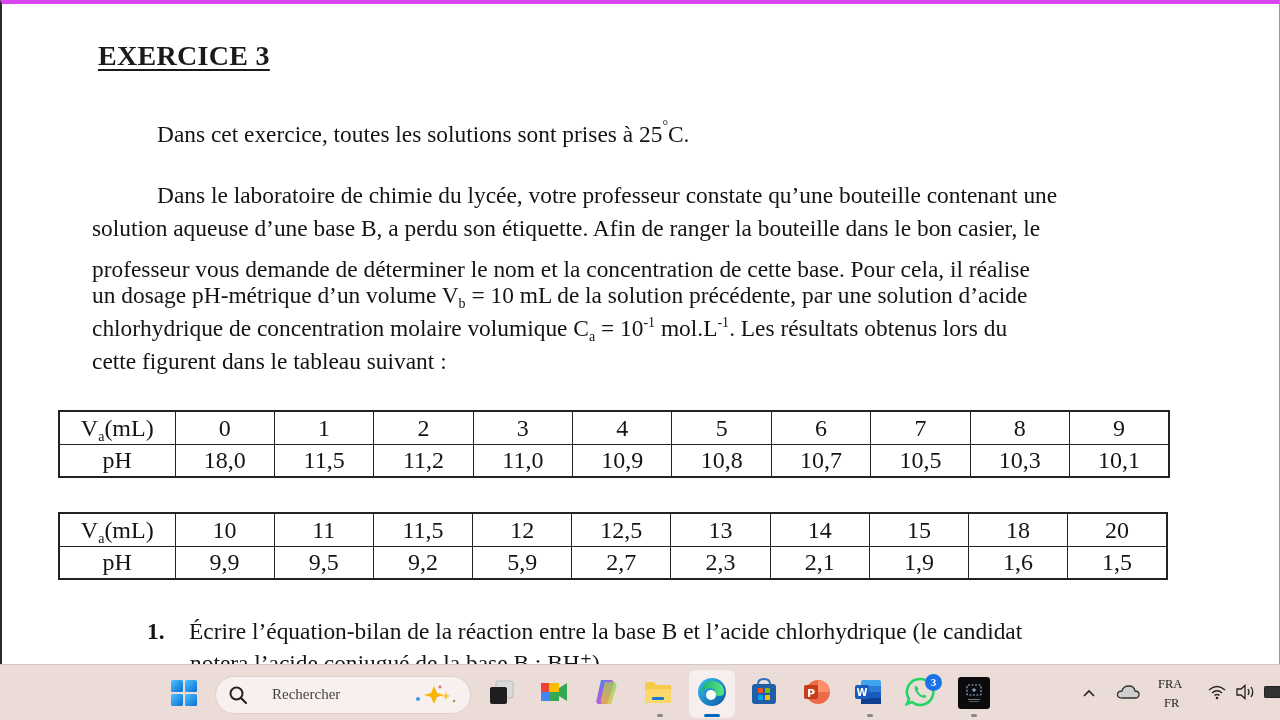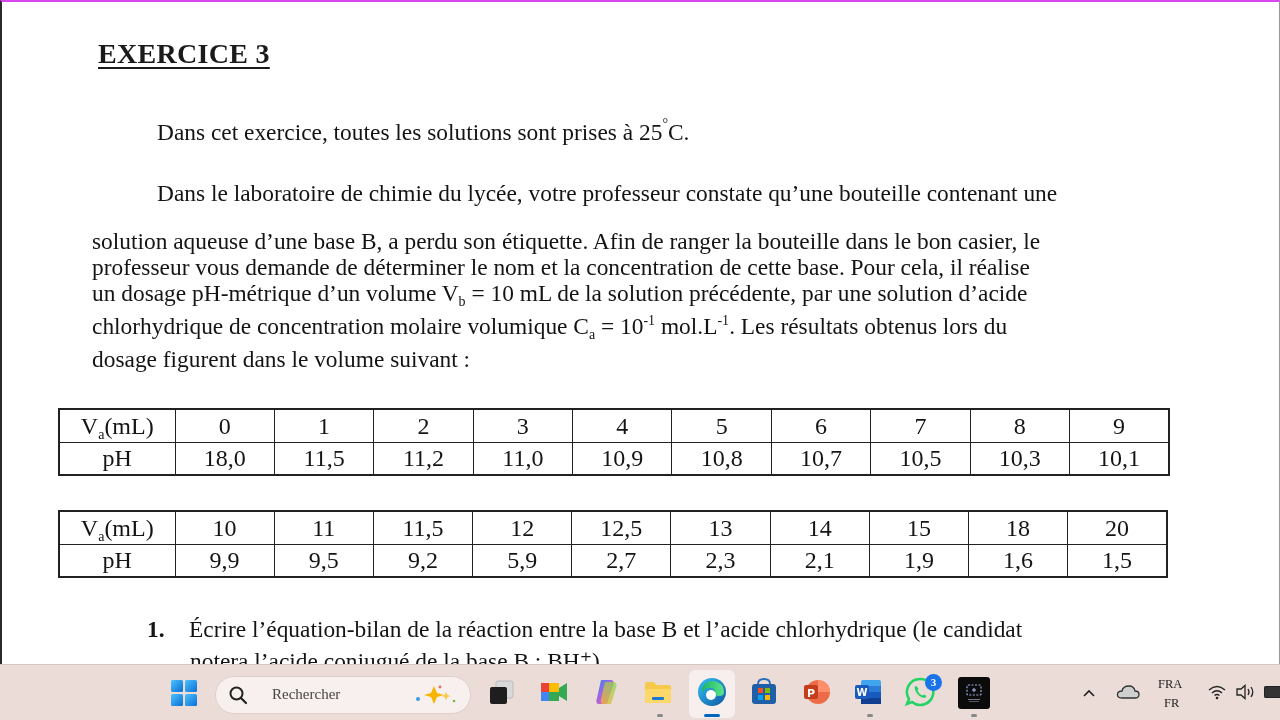--- a/index.html
+++ b/index.html
@@ -1,28 +1,28 @@
 <!DOCTYPE html>
 <html><head>
 <meta charset="utf-8">
 <style>
   * { box-sizing: border-box; margin: 0; padding: 0; }
   html, body { width: 1280px; height: 720px; overflow: hidden; background: #ffffff; }
   body { position: relative; font-family: "Liberation Serif", "DejaVu Serif", serif; color: #111; }
 
   .doc { position: absolute; left: 0; top: 0; width: 1280px; height: 664px; background: #fff; overflow: hidden;
-         border-left: 2px solid #2a2a2a; border-right: 1px solid #999; border-top: 2px solid #d946ef; }
+         border-left: 2px solid #2a2a2a; border-right: 1px solid #999; border-top: 4px solid #d946ef; }
 
   .title { position: absolute; left: 96px; top: 36px; font-size: 28px; font-weight: bold; letter-spacing: 0.3px;
            text-decoration: underline; text-decoration-thickness: 2px; text-underline-offset: 4px; color: #1a1a1a; }
 
   .line { position: absolute; font-size: 23.4px; white-space: nowrap; color: #141414; }
   .l0 { left: 155px; top: 114px; }
   .l1 { left: 155px; top: 178px; }
-  .l2 { left: 90px;  top: 211px; margin-top: 15px; }
+  .l2 { left: 90px;  top: 211px; }
   .l3 { left: 90px;  top: 252px; text-align: center; }
   .l4 { left: 90px;  top: 278px; }
   .l5 { left: 90px;  top: 311px; }
   .l6 { left: 90px;  top: 344px; }
   .q1 { left: 145px; top: 614px; }
   .q1b { left: 188px; top: 645px; }
   .q1num { display:inline-block; width: 42px; font-weight: bold; }
 
   sub, sup { font-size: 14px; line-height: 0; }
   sub { vertical-align: -5px; }
@@ -59,21 +59,21 @@
 <div class="doc">
   <div class="title">EXERCICE 3</div>
 
   <div class="line l0"><span>Dans cet exercice, toutes les solutions sont prises à 25</span><span class="deg">°</span><span>C.</span></div>
 
   <div class="line l1">Dans le laboratoire de chimie du lycée, votre professeur constate qu’une bouteille contenant une</div>
   <div class="line l2">solution aqueuse d’une base B, a perdu son étiquette. Afin de ranger la bouteille dans le bon casier, le</div>
   <div class="line l3">professeur vous demande de déterminer le nom et la concentration  de cette base. Pour cela, il réalise</div>
   <div class="line l4"><span>un dosage pH-métrique d’un volume V</span><sub>b</sub><span> = 10 mL de la solution précédente, par une solution d’acide</span></div>
   <div class="line l5"><span>chlorhydrique de concentration molaire volumique C</span><sub>a</sub><span> = 10</span><sup>-1</sup><span>  mol.L</span><sup>-1</sup><span>. Les résultats obtenus lors du</span></div>
-  <div class="line l6">dosage figurent dans le volume suivant :</div>
+  <div class="line l6">cette figurent dans le tableau suivant :</div>
 
   <table class="data t1">
     <tbody>
         <tr>
       <td class="hdr"><span>V</span><sub>a</sub><span>(mL)</span></td>
       <td>0</td>
       <td>1</td>
       <td>2</td>
       <td>3</td>
       <td>4</td>

